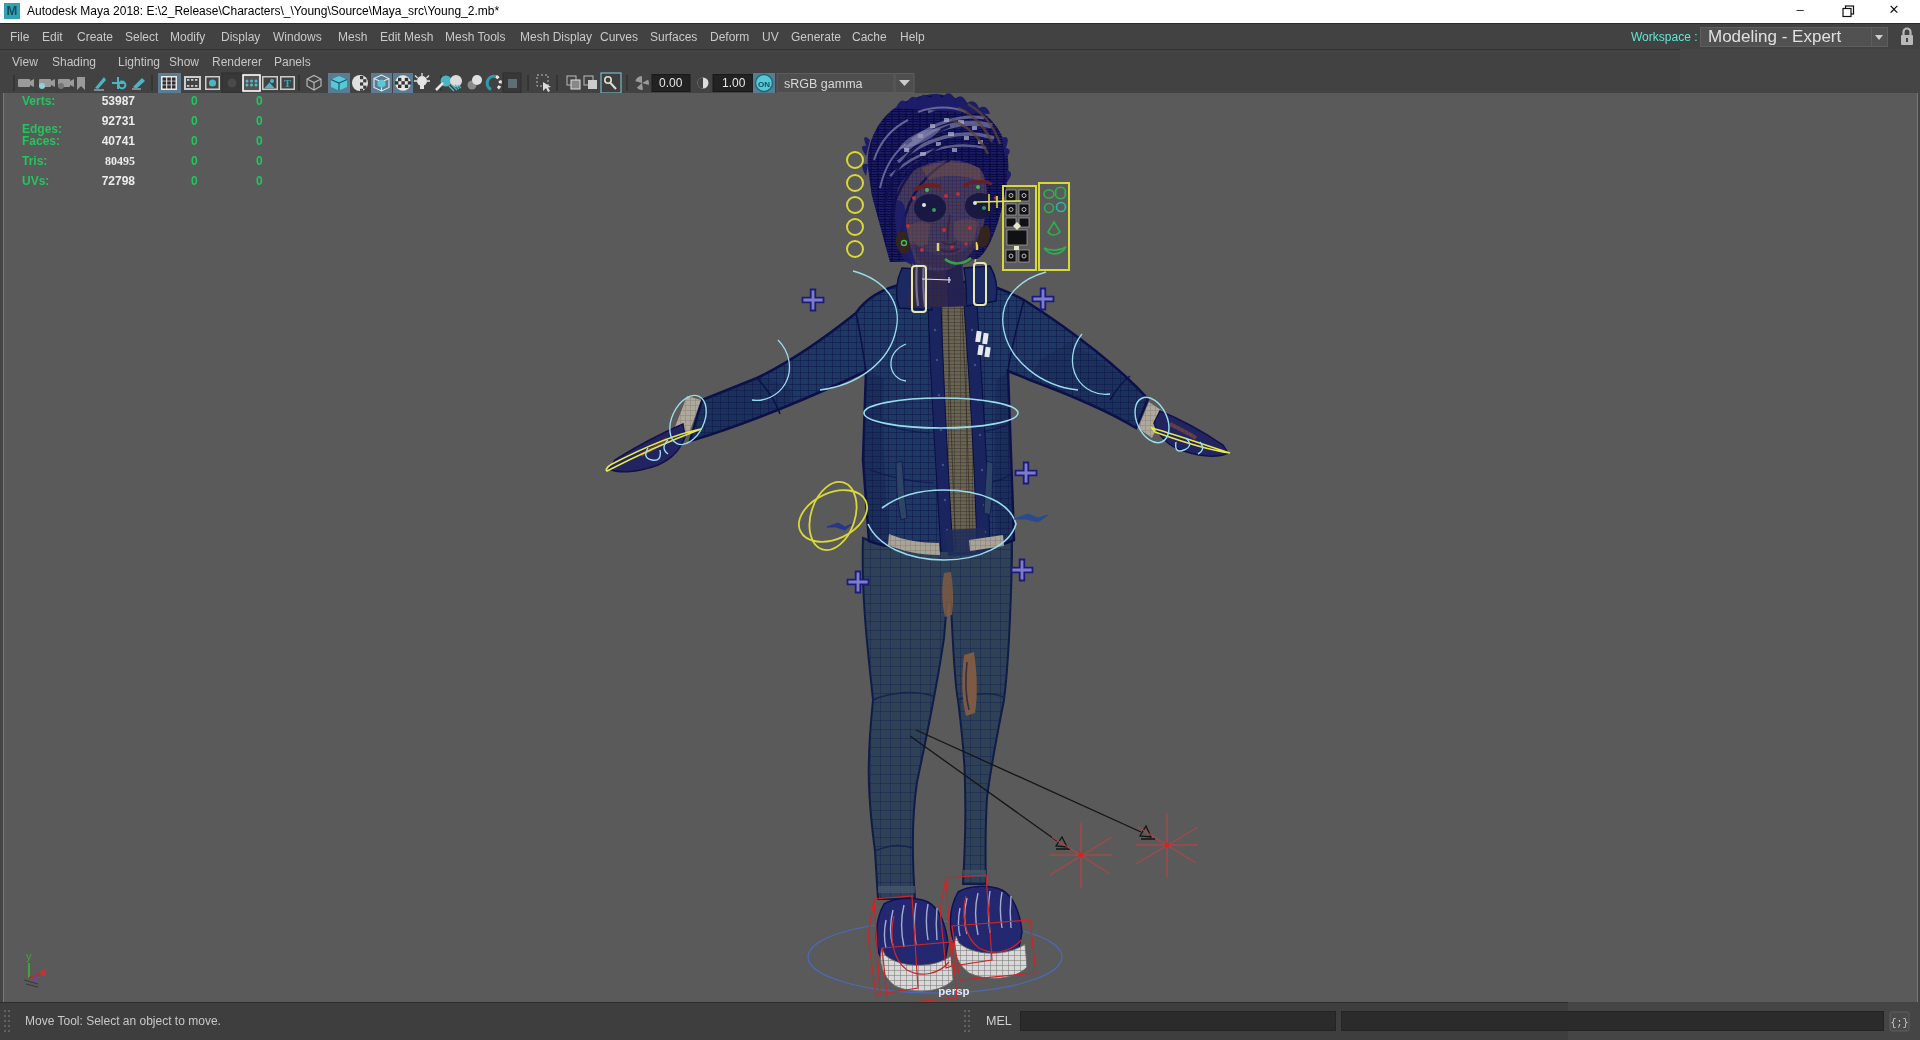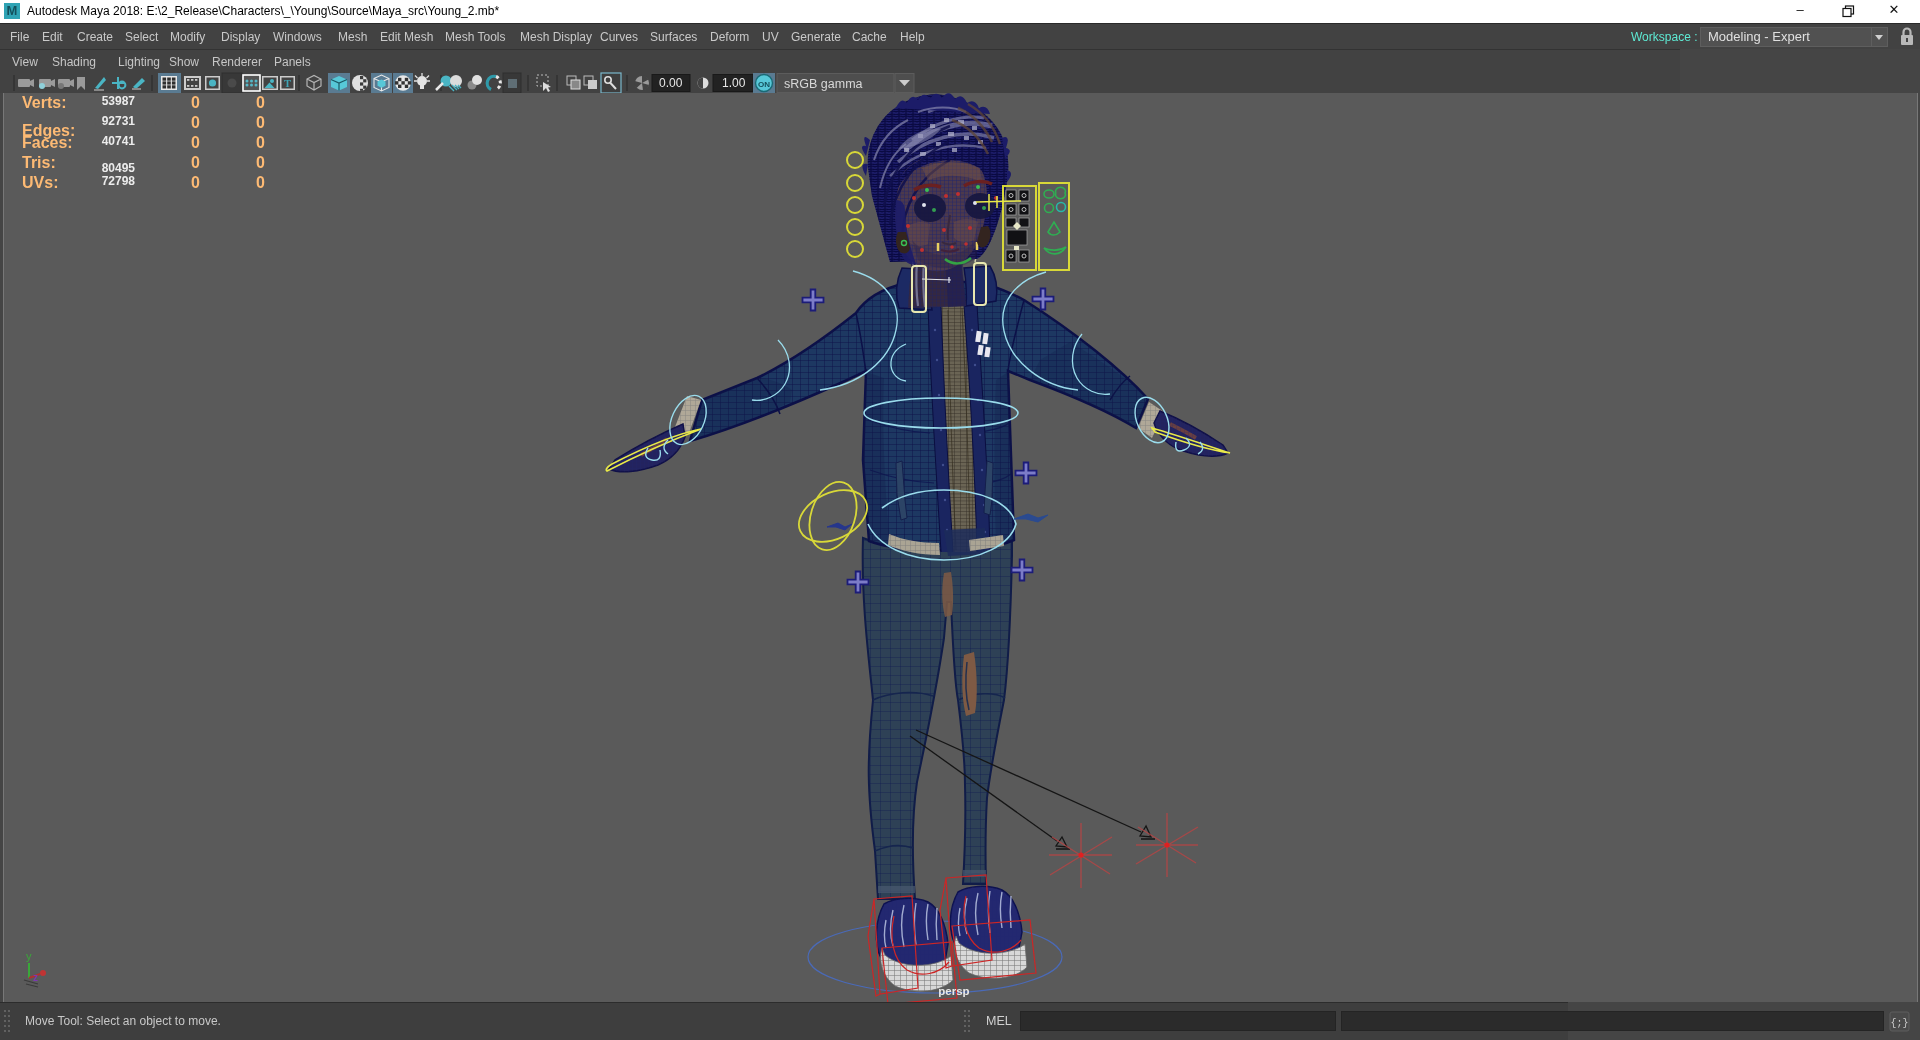--- a/index.html
+++ b/index.html
@@ -6,25 +6,25 @@
 body{width:1920px;height:1040px;overflow:hidden;position:relative;background:#454545;font-family:"Liberation Sans",sans-serif;}
 .titlebar{position:absolute;left:0;top:0;width:1920px;height:23px;background:#ffffff;}
 .mayaicon{position:absolute;left:4px;top:3px;width:16px;height:16px;background:#2fa3b4;color:#14505c;font-weight:bold;font-size:13px;text-align:center;line-height:16px;}
 .titletext{position:absolute;left:27px;top:4px;font-size:12px;color:#000;}
 .winbtn{position:absolute;top:0;width:14px;height:20px;color:#111;font-size:13px;text-align:center;line-height:20px;}
 .menubar{position:absolute;left:0;top:23px;width:1920px;height:26px;background:#424242;border-top:1px solid #2a2a2a;box-sizing:border-box;}
 .menubar span{position:absolute;top:6px;font-size:12px;color:#c9c9c9;}
 .paneltop{position:absolute;left:0;top:49px;width:1680px;height:44px;background:#424242;border-top:1px solid #333;box-sizing:border-box;}
 .paneltop .pm{position:absolute;top:5px;font-size:12px;color:#c6c6c6;}
 .viewport{position:absolute;left:3px;top:93px;width:1915px;height:909px;background:#5a5a5a;border-left:1px solid #787878;border-right:1px solid #787878;box-sizing:border-box;}
-.hud{position:absolute;font-size:16px;font-weight:bold;color:#fdba74;}
+.hud{position:absolute;font-size:12px;font-weight:bold;color:#22c55e;}
 .hudv{position:absolute;font-size:12px;font-weight:bold;color:#ececec;text-align:right;width:60px;}
 .statusbar{position:absolute;left:0;top:1002px;width:1568px;height:38px;background:#3e3e3e;border-top:1px solid #2c2c2c;box-sizing:border-box;}
 .sfield{position:absolute;background:#2b2b2b;border:1px solid #242424;height:20px;box-sizing:border-box;}
-.wsdrop{position:absolute;left:1700px;top:3px;width:172px;height:20px;background:#515151;border:1px solid #5e5e5e;box-sizing:border-box;color:#e0e0e0;font-size:13px;line-height:18px;padding-left:7px;}
+.wsdrop{position:absolute;left:1700px;top:3px;width:172px;height:20px;background:#515151;border:1px solid #5e5e5e;box-sizing:border-box;color:#e0e0e0;font-size:17px;line-height:18px;padding-left:7px;}
 .wsarr{position:absolute;left:1871px;top:3px;width:17px;height:20px;background:#515151;border:1px solid #5e5e5e;box-sizing:border-box;}
 </style>
 </head>
 <body>
 
 <div class="titlebar">
   <div class="mayaicon">M</div>
   <div class="titletext">Autodesk Maya 2018: E:\2_Release\Characters\_\Young\Source\Maya_src\Young_2.mb*</div>
   <div class="winbtn" style="left:1793px;">–</div>
   <svg style="position:absolute;left:1842px;top:5px;" width="13" height="13" viewBox="0 0 13 13">
@@ -267,21 +267,21 @@
 <div class="hud" style="left:256px;top:94px;">0</div>
 <div class="hud" style="left:22px;top:122px;">Edges:</div>
 <div class="hudv" style="left:75px;top:114px;">92731</div>
 <div class="hud" style="left:191px;top:114px;">0</div>
 <div class="hud" style="left:256px;top:114px;">0</div>
 <div class="hud" style="left:22px;top:134px;">Faces:</div>
 <div class="hudv" style="left:75px;top:134px;">40741</div>
 <div class="hud" style="left:191px;top:134px;">0</div>
 <div class="hud" style="left:256px;top:134px;">0</div>
 <div class="hud" style="left:22px;top:154px;">Tris:</div>
-<div class="hudv" style="left:75px;top:161px;">80495</div>
+<div class="hudv" style="left:75px;top:154px;font-family:Liberation Serif, serif;">80495</div>
 <div class="hud" style="left:191px;top:154px;">0</div>
 <div class="hud" style="left:256px;top:154px;">0</div>
 <div class="hud" style="left:22px;top:174px;">UVs:</div>
 <div class="hudv" style="left:75px;top:174px;">72798</div>
 <div class="hud" style="left:191px;top:174px;">0</div>
 <div class="hud" style="left:256px;top:174px;">0</div>
 
 <svg id="scene" style="position:absolute;left:0;top:0;" width="1920" height="1040" viewBox="0 0 1920 1040">
 <defs>
   <pattern id="pjack" width="8" height="6" patternUnits="userSpaceOnUse">

